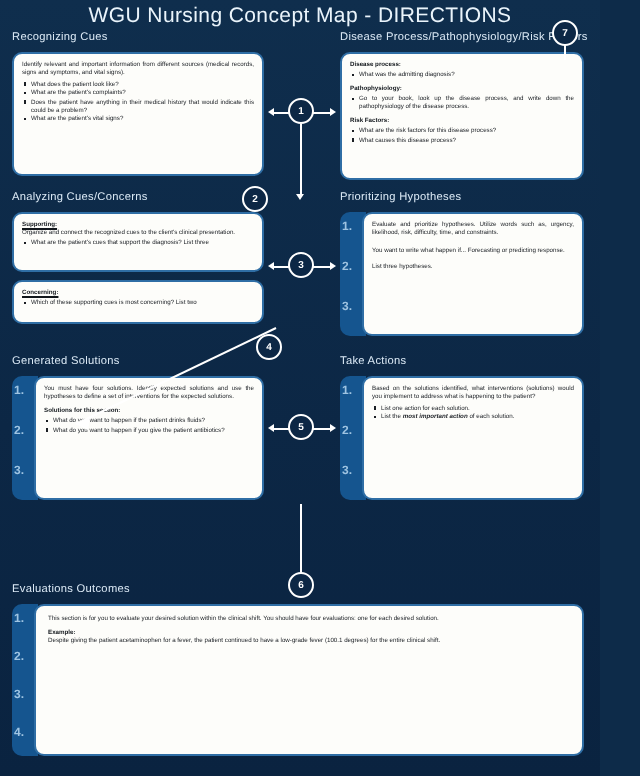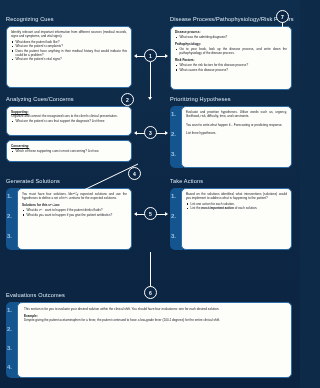--- a/index.html
+++ b/index.html
@@ -86,20 +86,21 @@
     border-left:2px solid transparent; border-right:2px solid transparent;
     border-top:3px solid #ffffff;
   }
   .diag{ position:absolute; z-index:2; }
 </style>
 </head>
 <body>
 
 <div id="canvas">
 
+  <div class="title">WGU Nursing Concept Map - DIRECTIONS</div>
 
   <div class="sec-head" style="left:6px; top:16px;">Recognizing Cues</div>
 
   <div class="card" style="left:6px; top:26px; width:126px; height:62px;">
     <div class="card-inner">
       <div class="p lead">Identify relevant and important information from different sources (medical records, signs and symptoms, and vital signs).</div>
       <ul>
         <li>What does the patient look like?</li>
         <li>What are the patient's complaints?</li>
         <li>Does the patient have anything in their medical history that would indicate this could be a problem?</li>

